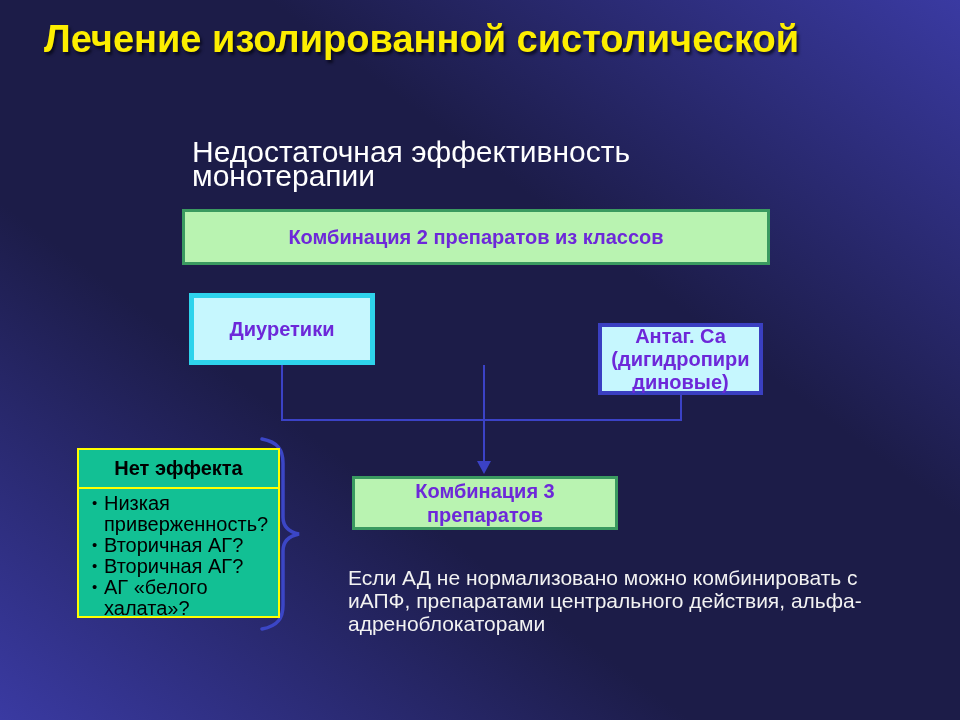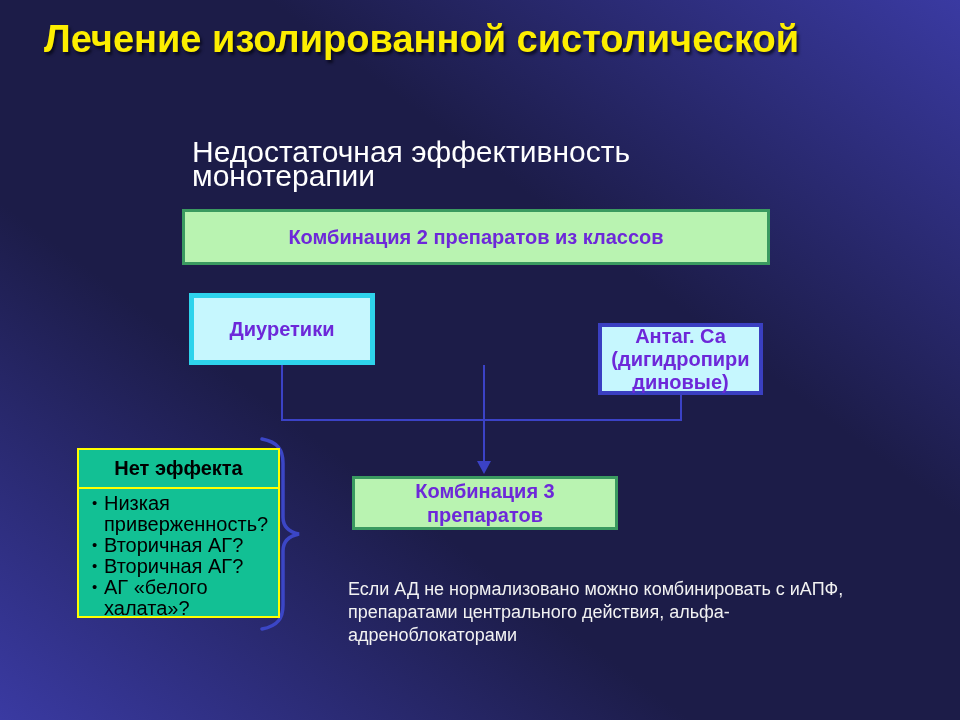--- a/index.html
+++ b/index.html
@@ -36,21 +36,21 @@
   }
   .ne-header{
     height:37px;border-bottom:2px solid #ffff00;display:flex;align-items:center;
     justify-content:center;font-weight:bold;font-size:20px;
   }
   .ne-list{list-style:none;margin:0;padding:4px 6px 0 13px;font-size:20px;line-height:21px;}
   .ne-list li{position:relative;padding-left:12px;width:152px;}
   .ne-list li::before{content:"\2022";position:absolute;left:0;top:-1px;font-size:15px;}
   .footnote{
     position:absolute;left:348px;top:566px;width:545px;
-    color:#f2f2f2;font-size:18px;line-height:23px;font-weight:normal;margin-top:12px;
+    color:#f2f2f2;font-size:21px;line-height:23px;font-weight:normal;
   }
 </style>
 </head>
 <body>
 
 <div class="slide">
 
   <div class="title">
     <div>Лечение изолированной систолической</div>
   </div>

